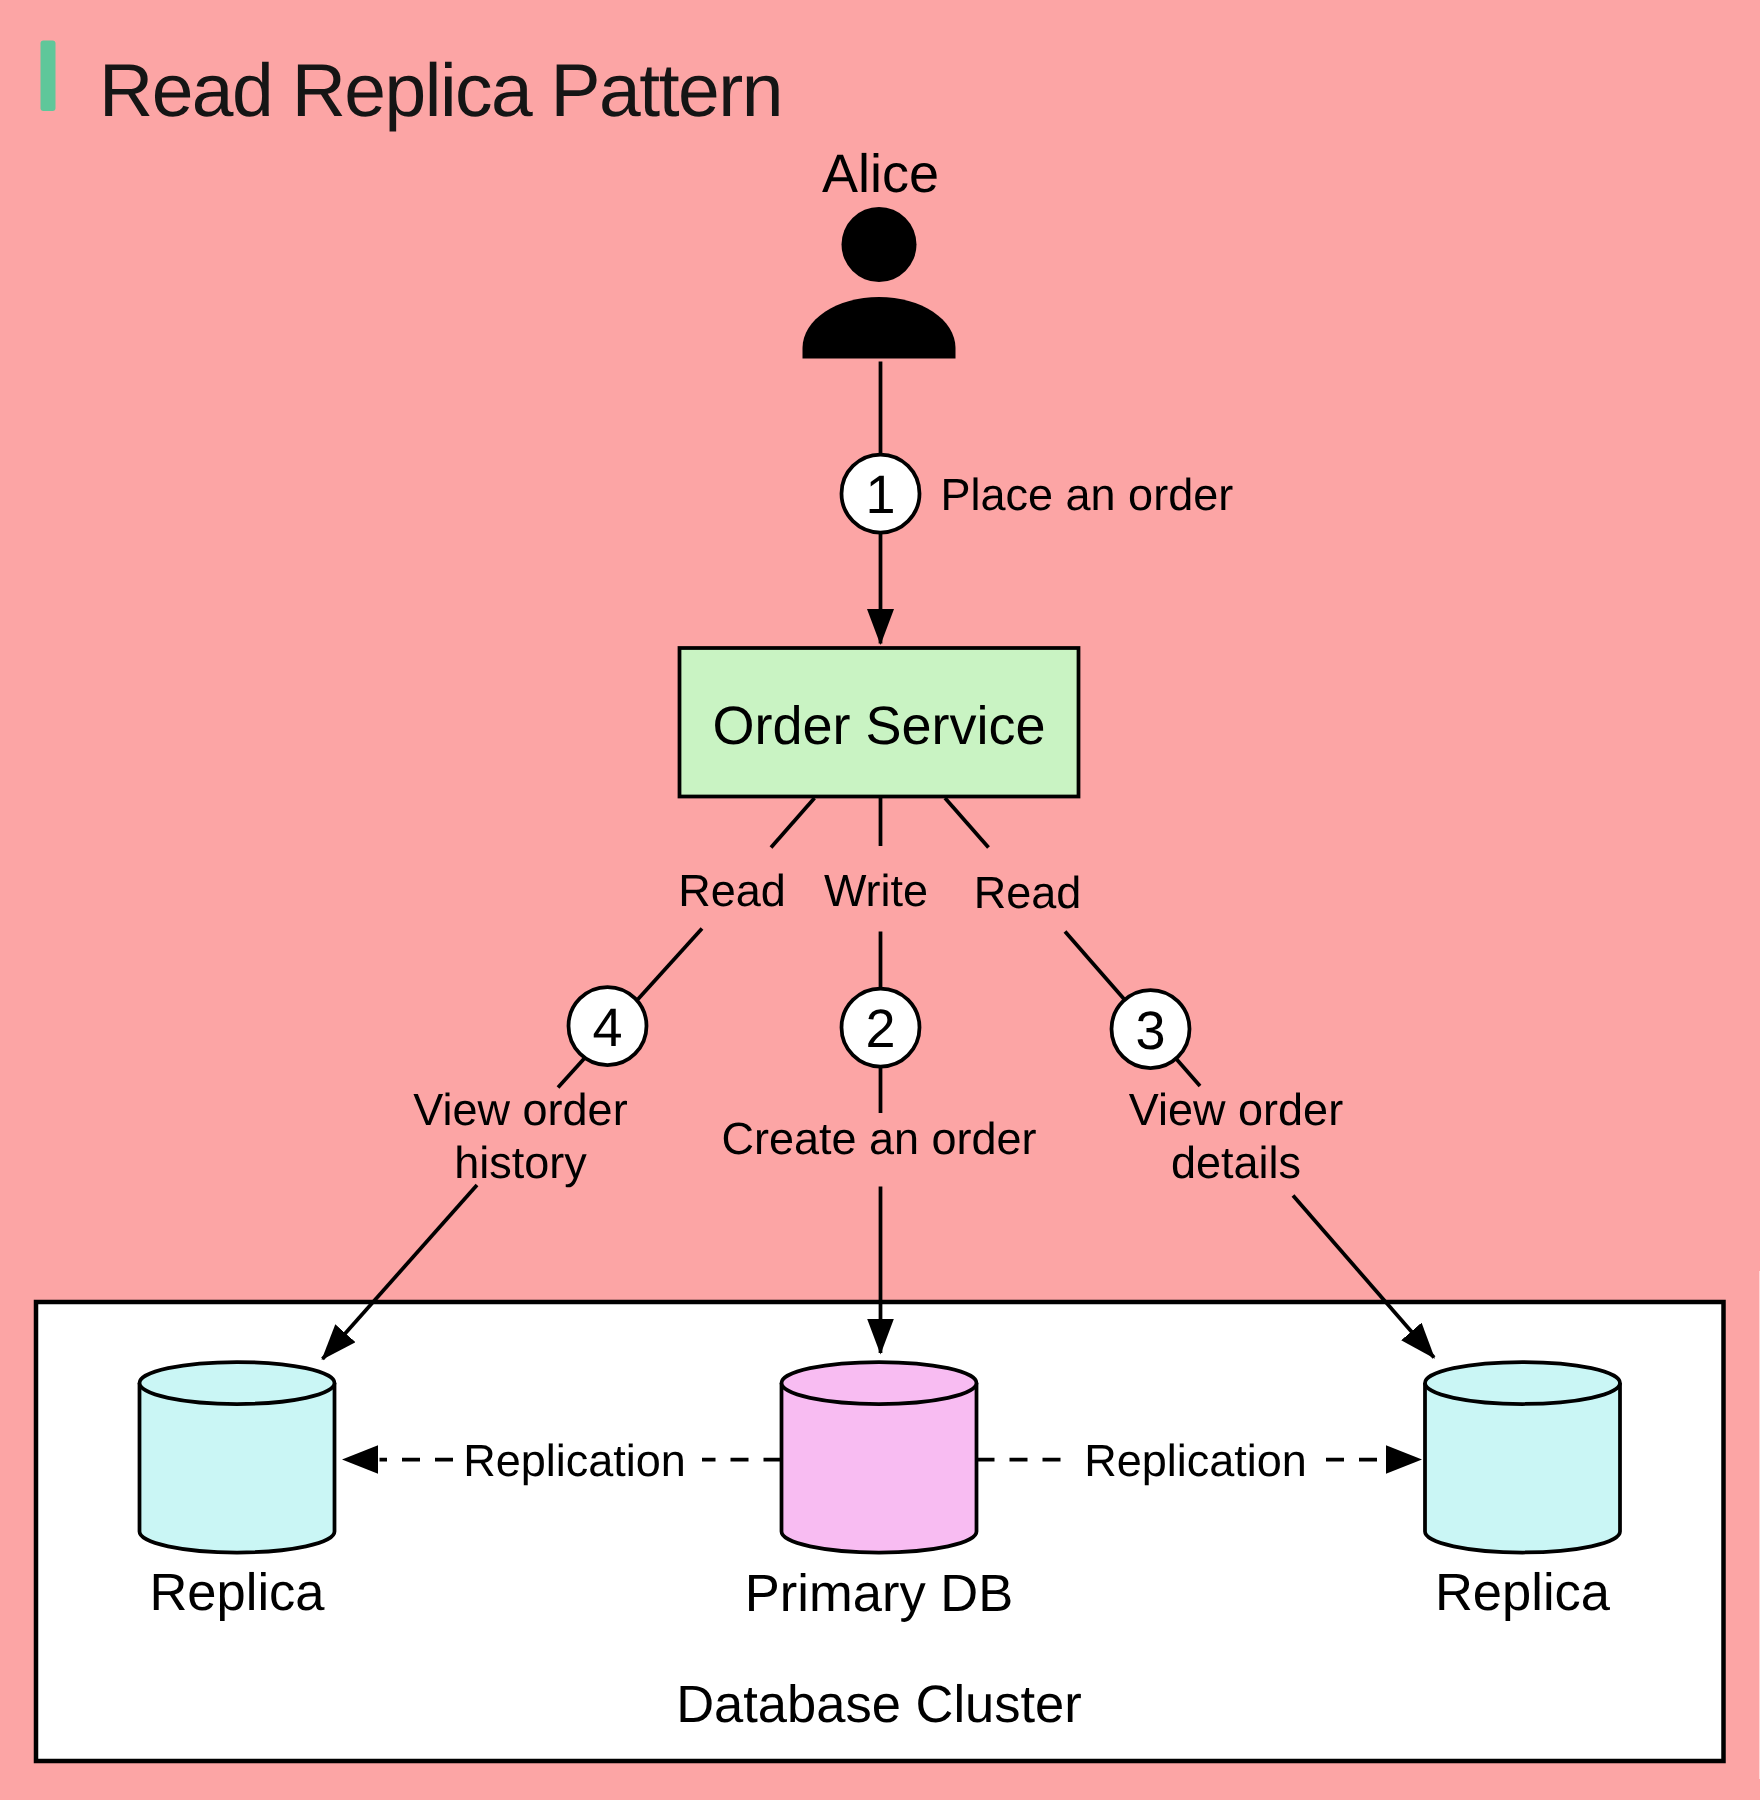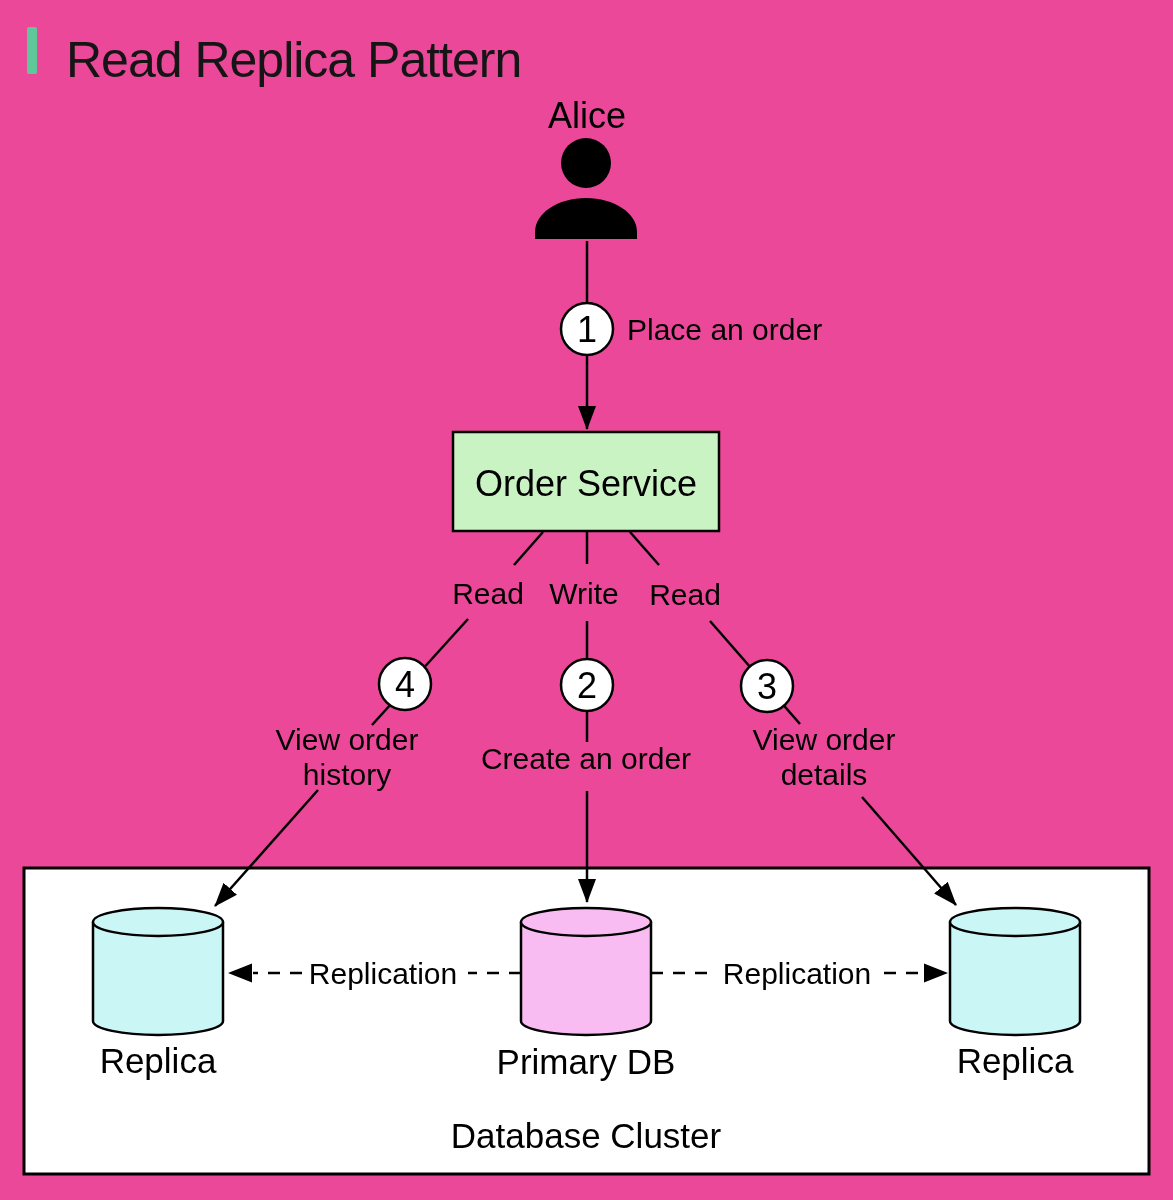--- a/index.html
+++ b/index.html
@@ -1,19 +1,19 @@
 <!DOCTYPE html>
 <html><head>
 <meta charset="utf-8">
 <style>
   html,body { margin:0; padding:0; background:#ffffff; }
   .canvas {
     position:relative;
     width:1173px; height:1200px;
-    background:#ec4899;
+    background:#fca5a5;
     font-family:"Liberation Sans", sans-serif;
     overflow:hidden;
   }
   svg { display:block; }
   text {
     font-family:"Liberation Sans", sans-serif;
     fill:#000000;
   }
   .title-text { font-size:50px; letter-spacing:-1px; fill:#151515; }
   .t36 { font-size:36px; }

